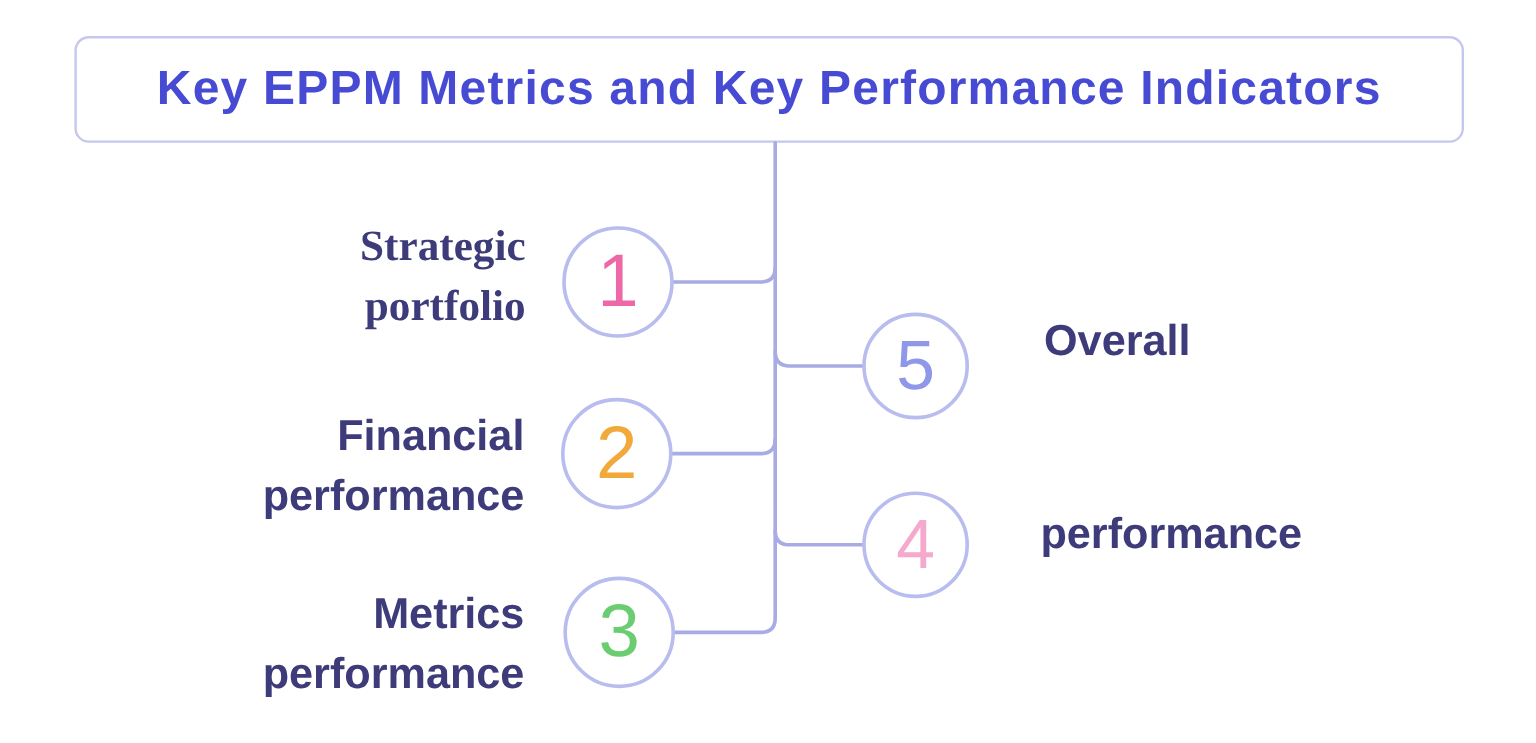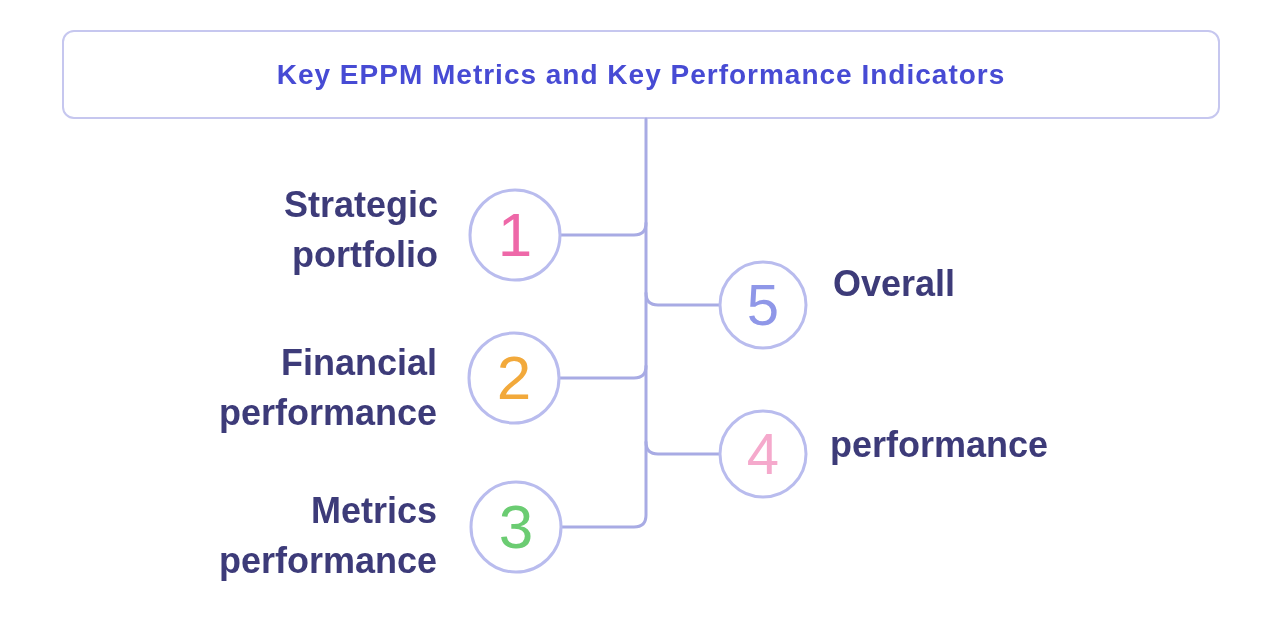--- a/index.html
+++ b/index.html
@@ -26,21 +26,21 @@
     box-sizing: border-box;
     background: #ffffff;
     border: 2px solid #c6c7ef;
     border-radius: 12px;
     display: flex;
     align-items: center;
     justify-content: center;
   }
   .title-text {
     color: #474bd4;
-    font-size: 28px;
+    font-size: 40px;
     font-weight: bold;
     letter-spacing: 1px;
     white-space: nowrap;
   }
 
   
   .connector-svg {
     position: absolute;
     left: 0;
     top: 0;
@@ -62,23 +62,23 @@
   
   .item-label {
     position: absolute;
     color: #3d3b79;
     font-size: 36px;
     font-weight: bold;
     line-height: 50px;
     white-space: nowrap;
   }
   .item-label.align-right { text-align: right; }
-  .item-label.align-left  { text-align: center; }
+  .item-label.align-left  { text-align: center; margin-left: 37px; }
 
-  .label-1 { right: 842px; top: 180px; }
+  .label-1 { right: 842px; top: 180px; font-family: Liberation Serif, serif; }
   .label-2 { right: 843px; top: 338px; }
   .label-3 { right: 843px; top: 486px; }
   .label-5 { left: 833px;  top: 259px; }
   .label-4 { left: 830px;  top: 420px; }
 
   
   .node-number {
     position: absolute;
     text-align: center;
     font-weight: 400;

